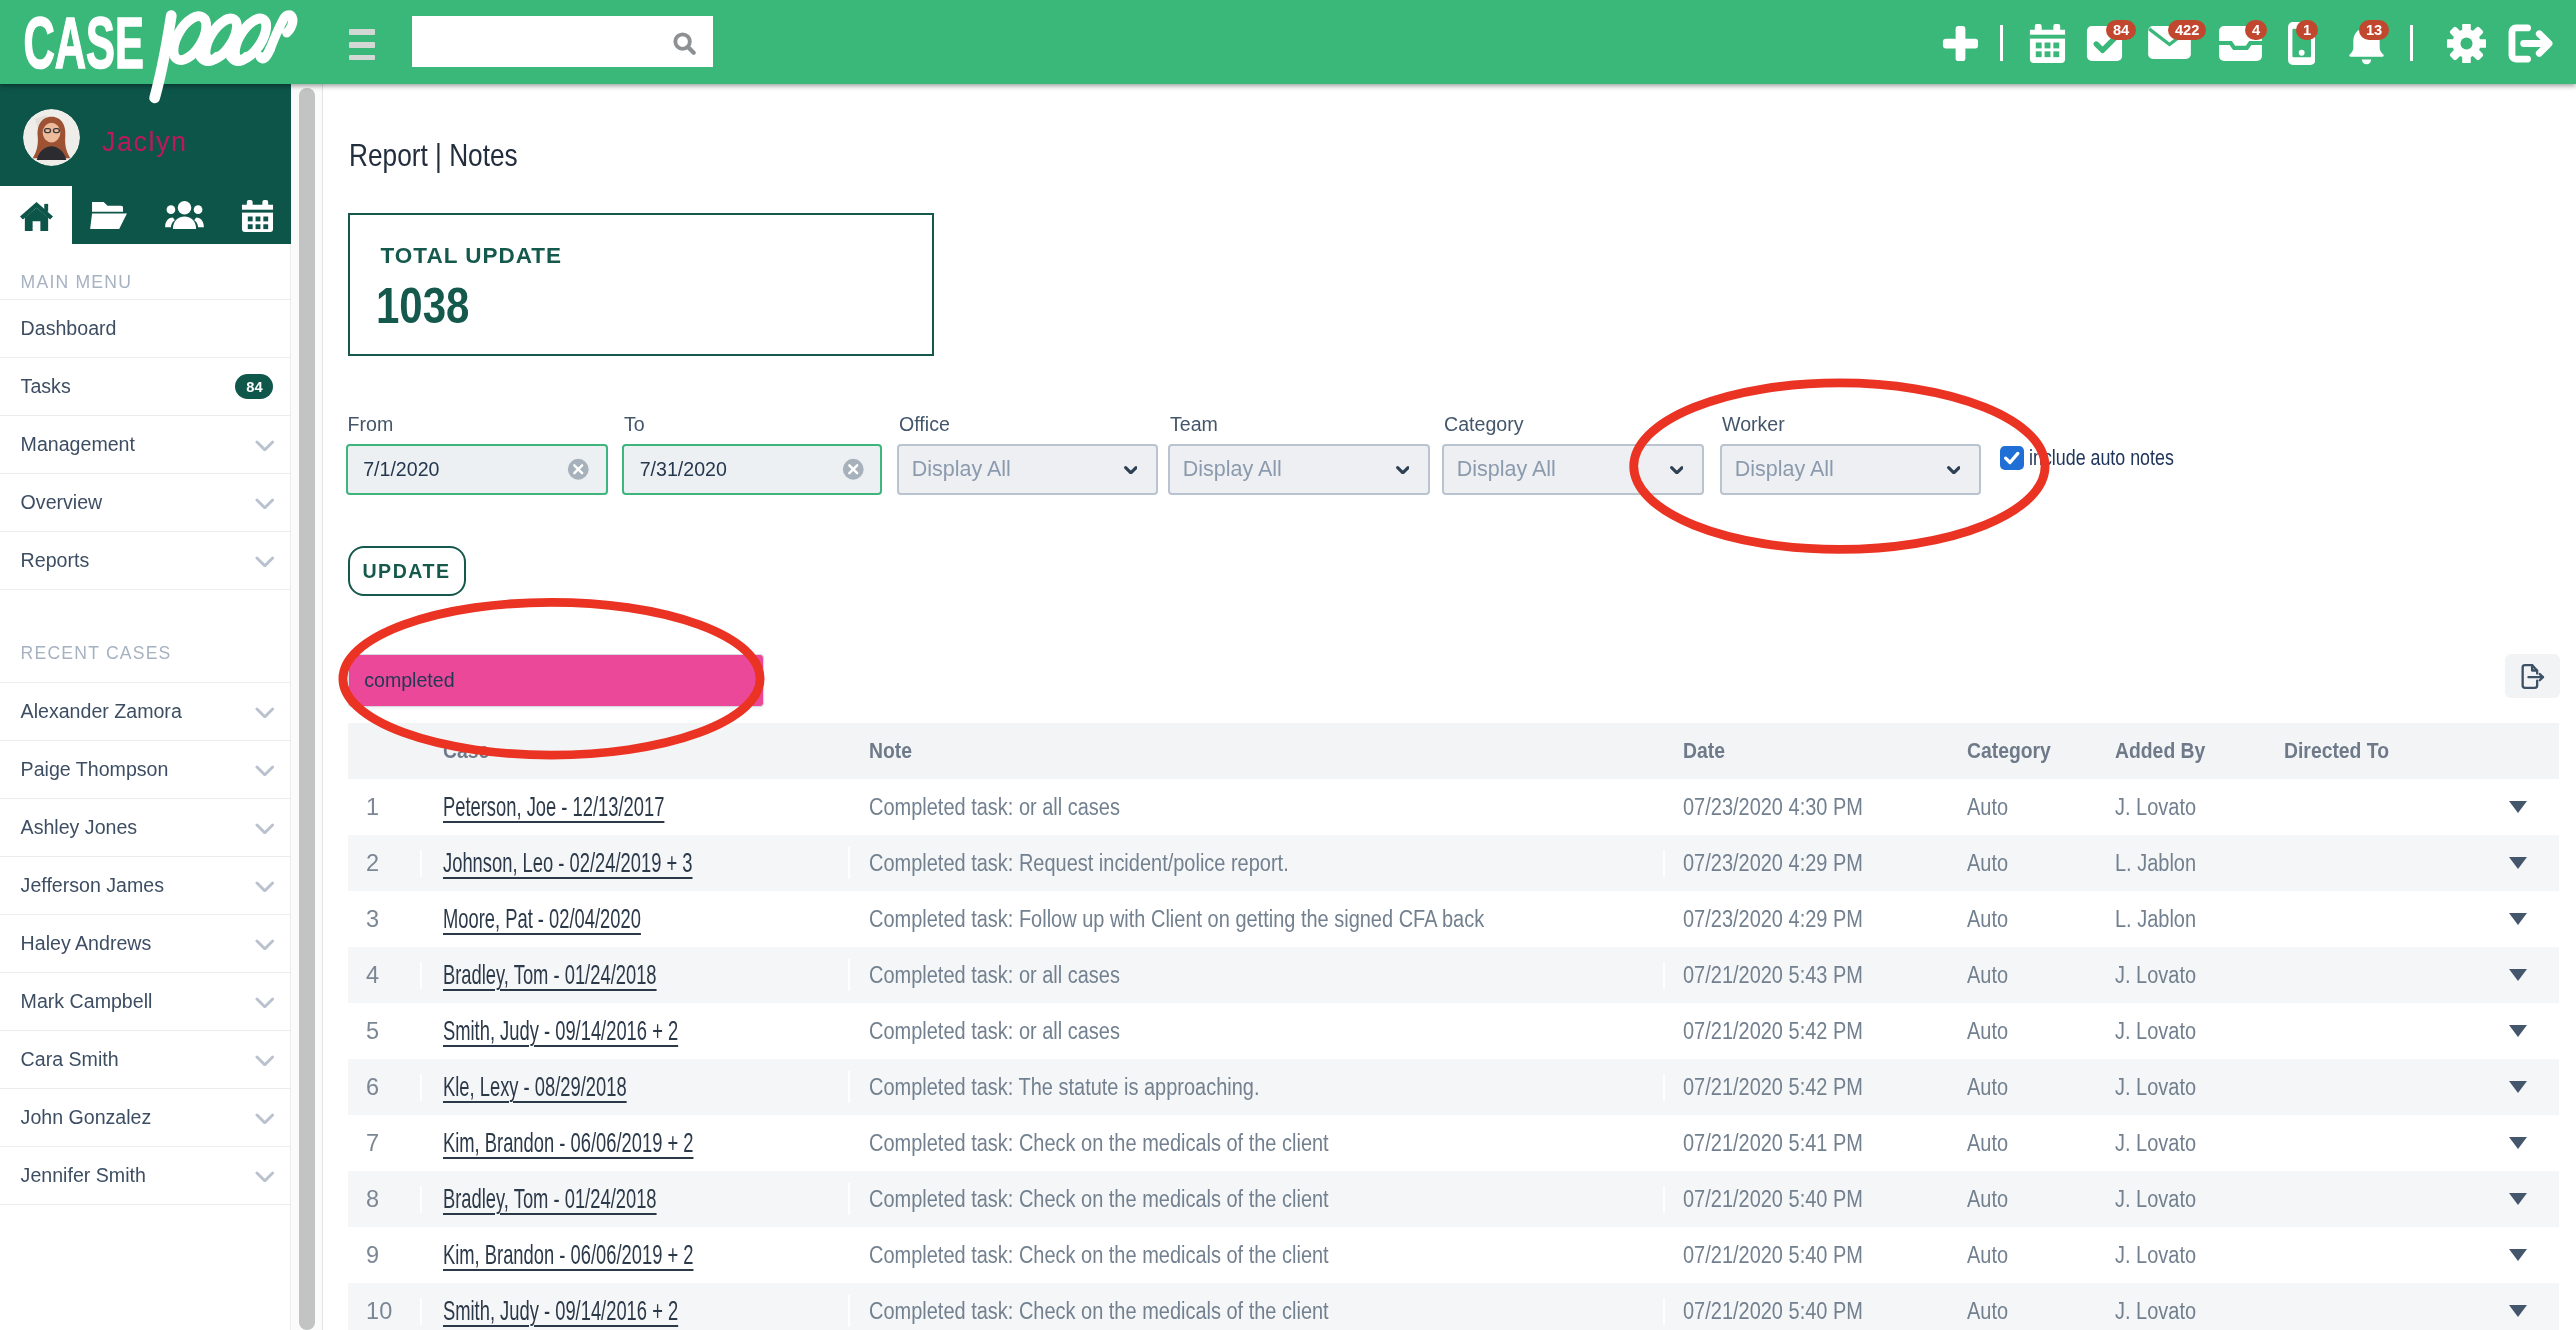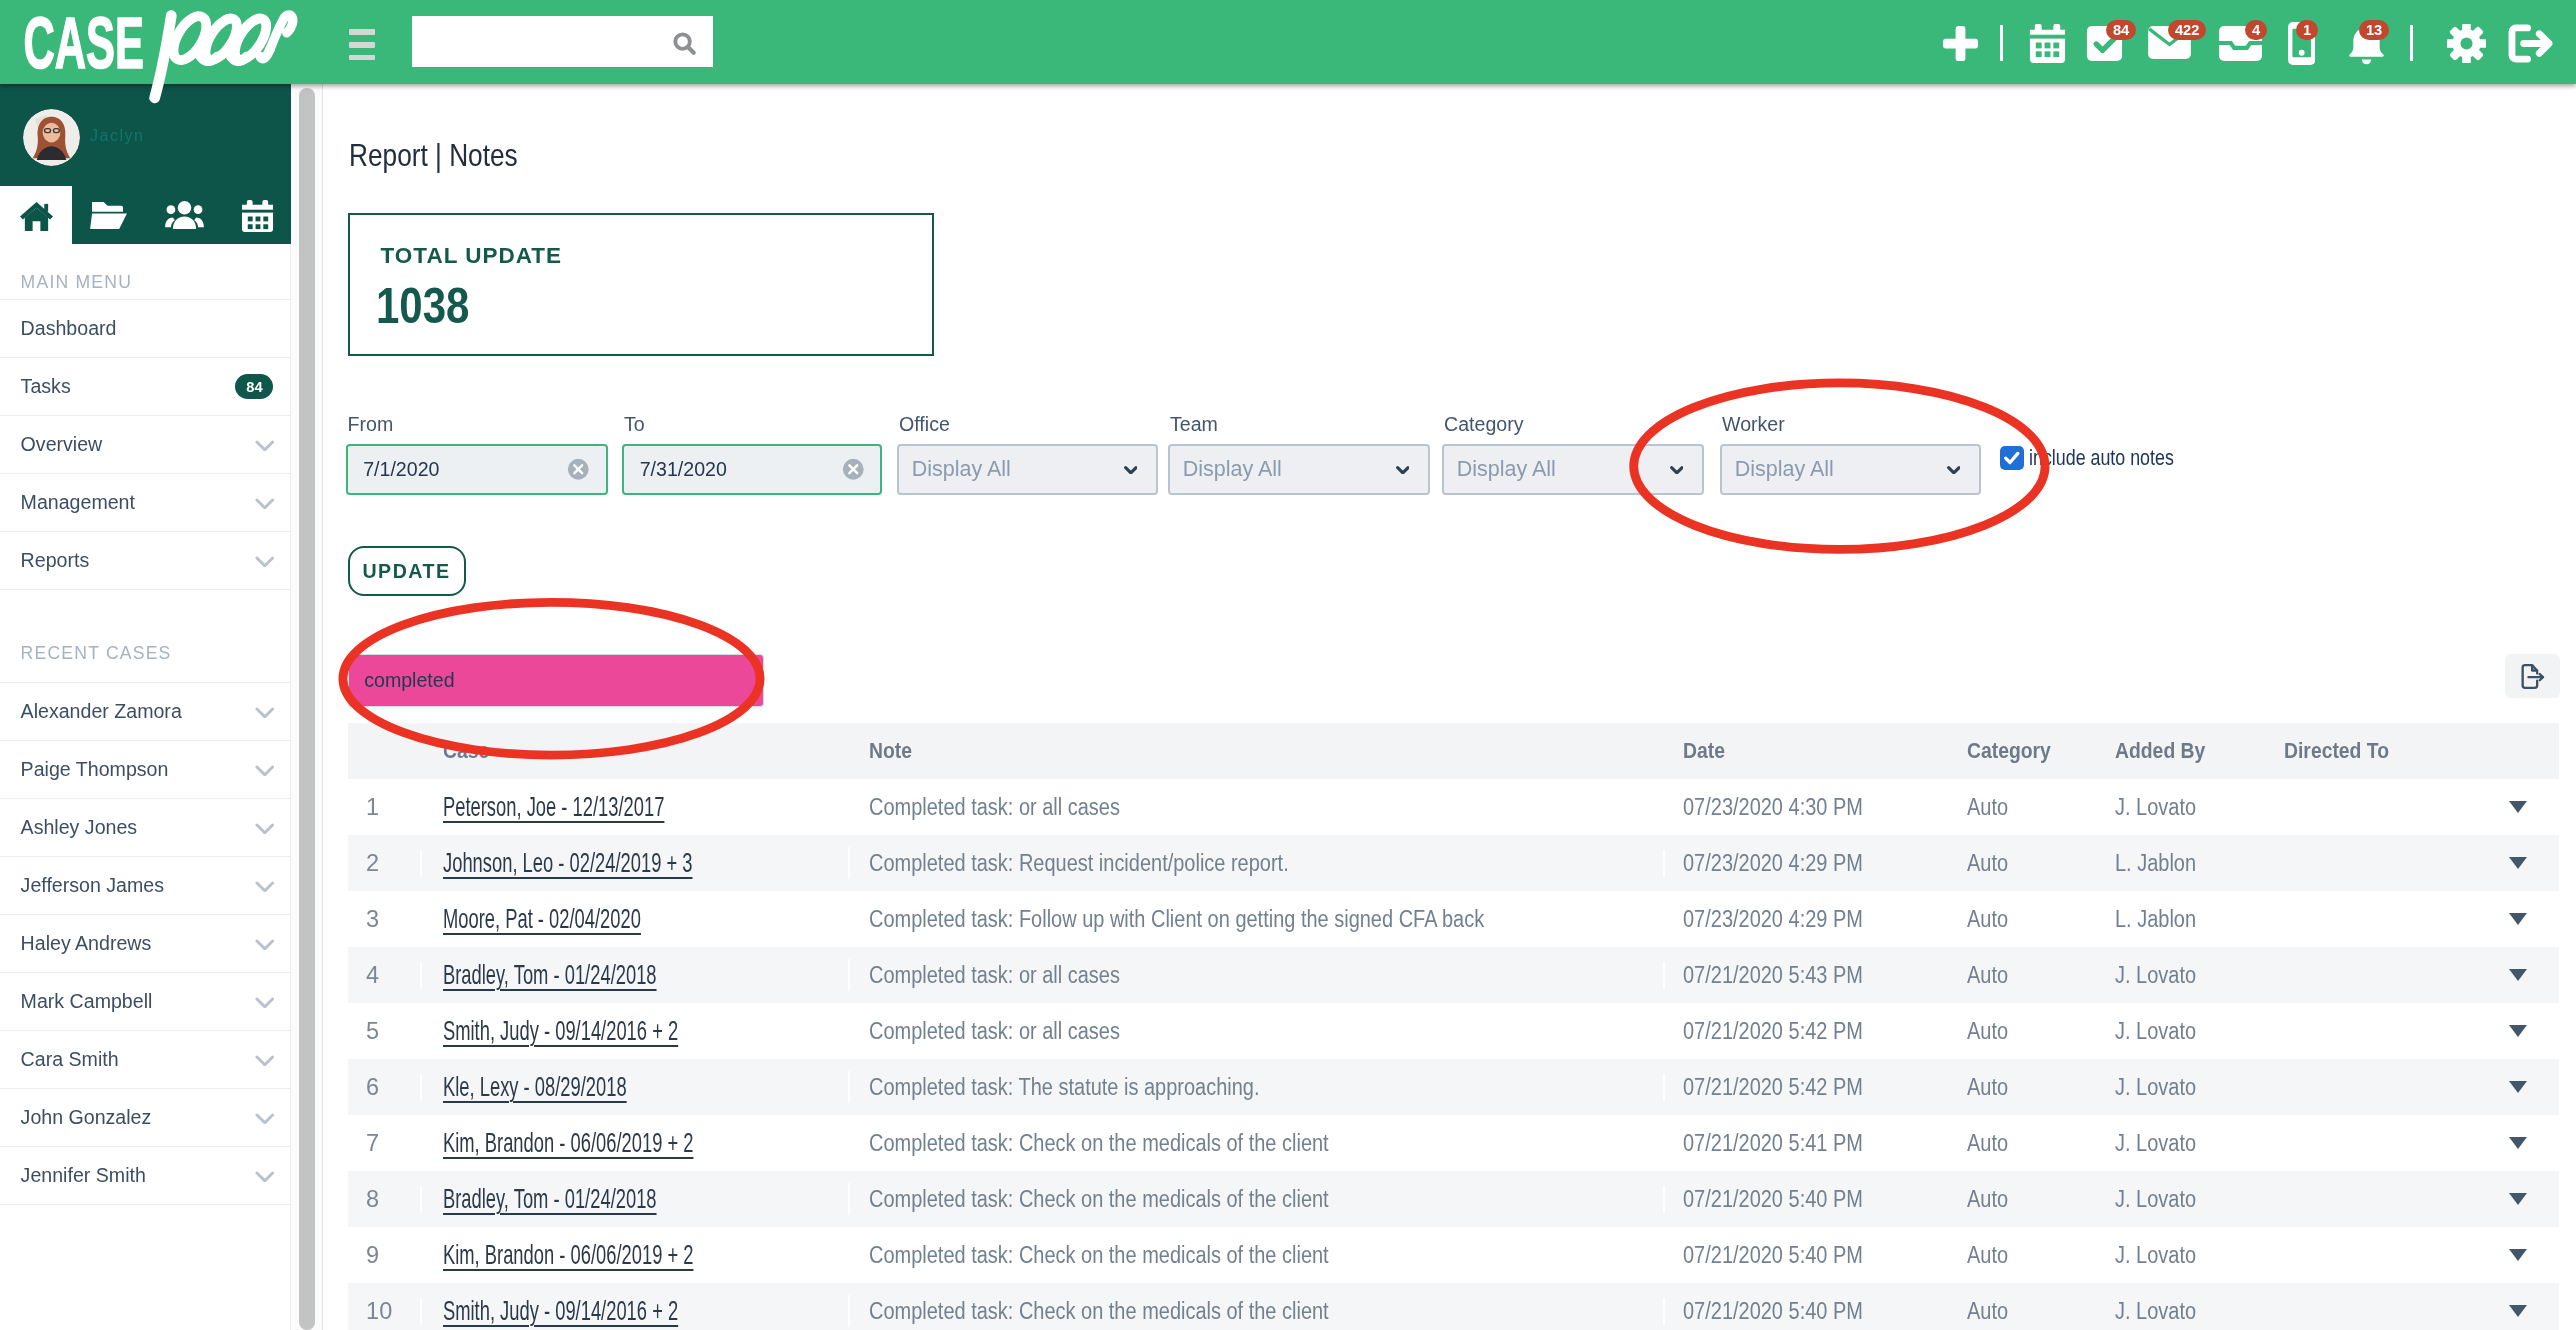--- a/index.html
+++ b/index.html
@@ -17,21 +17,21 @@
 #topicons { position:absolute; left:0; top:0; width:2576px; height:84px; z-index:6; pointer-events:none; }
 .ticon { position:absolute; top:0; }
 .badge { position:absolute; background:#c2472f; color:#fff; font-weight:bold; font-size:14.7px;
   height:20.6px; line-height:20.6px; border-radius:10.3px; padding:0 6.9px; top:19.6px; z-index:8; text-align:center;}
 .tdivider { position:absolute; top:24.5px; width:2.9px; height:36px; background:#fff; }
 
 
 #sidebar { position:absolute; left:0; top:84px; width:291px; height:1246px; background:#fff; border-right:1px solid #ececec; }
 #sidehead { position:absolute; left:0; top:0; width:291px; height:160px; background:#0d5449; }
 #avatar { position:absolute; left:22.5px; top:24.5px; width:57px; height:57px; border-radius:50%; overflow:hidden; }
-#sidename { position:absolute; left:90px; top:43px; color:#0f766e; font-size:16px; letter-spacing:1.5px;}
+#sidename { position:absolute; left:102px; top:43px; color:#be185d; font-size:27px; letter-spacing:1.5px;}
 #activetab { position:absolute; left:0; top:102px; width:72px; height:58px; background:#fff; }
 .tabicon { position:absolute; top:116px; }
 #menu { position:absolute; left:0; top:160px; width:291px; }
 .mlabel { height:56px; padding-left:20.6px; padding-top:21.5px; display:flex; align-items:center; color:#a7b2c1;
   font-size:17.6px; letter-spacing:1.2px; border-bottom:1px solid #e9edf0;}
 .mitem { height:58px; padding-left:20.6px; display:flex; align-items:center; color:#3d4e63;
   font-size:19.6px; border-bottom:1px solid #e9edf0; position:relative;}
 .mitem2 { height:58px; }
 .rclabel { height:93px; padding-left:20.6px; display:flex; align-items:flex-end; padding-bottom:17.6px; color:#a7b2c1;
   font-size:17.6px; letter-spacing:1.2px; border-bottom:1px solid #e9edf0;}
@@ -242,24 +242,24 @@
       <rect x="7" y="25" width="5" height="5"></rect>
           <rect x="15" y="25" width="5" height="5"></rect>
           <rect x="23" y="25" width="5" height="5"></rect>
     </g>
   </svg>
 
   <div id="menu">
     <div class="mlabel">MAIN MENU</div>
     <div class="mitem">Dashboard</div>
     <div class="mitem">Tasks<span class="taskbadge">84</span></div>
+    <div class="mitem">Management<svg class="chev" width="19.6" height="11.8" viewBox="0 0 20 12">
+            <path d="M2 2 L10 10 L18 2" fill="none" stroke="#b9c2ce" stroke-width="3" stroke-linecap="round"></path>
+          </svg></div>
     <div class="mitem">Overview<svg class="chev" width="19.6" height="11.8" viewBox="0 0 20 12">
-            <path d="M2 2 L10 10 L18 2" fill="none" stroke="#b9c2ce" stroke-width="3" stroke-linecap="round"></path>
-          </svg></div>
-    <div class="mitem">Management<svg class="chev" width="19.6" height="11.8" viewBox="0 0 20 12">
             <path d="M2 2 L10 10 L18 2" fill="none" stroke="#b9c2ce" stroke-width="3" stroke-linecap="round"></path>
           </svg></div>
     <div class="mitem">Reports<svg class="chev" width="19.6" height="11.8" viewBox="0 0 20 12">
             <path d="M2 2 L10 10 L18 2" fill="none" stroke="#b9c2ce" stroke-width="3" stroke-linecap="round"></path>
           </svg></div>
     <div class="rclabel">RECENT CASES</div>
     <div class="mitem mitem2">Alexander Zamora<svg class="chev" width="19.6" height="11.8" viewBox="0 0 20 12">
             <path d="M2 2 L10 10 L18 2" fill="none" stroke="#b9c2ce" stroke-width="3" stroke-linecap="round"></path>
           </svg></div>
     <div class="mitem mitem2">Paige Thompson<svg class="chev" width="19.6" height="11.8" viewBox="0 0 20 12">

